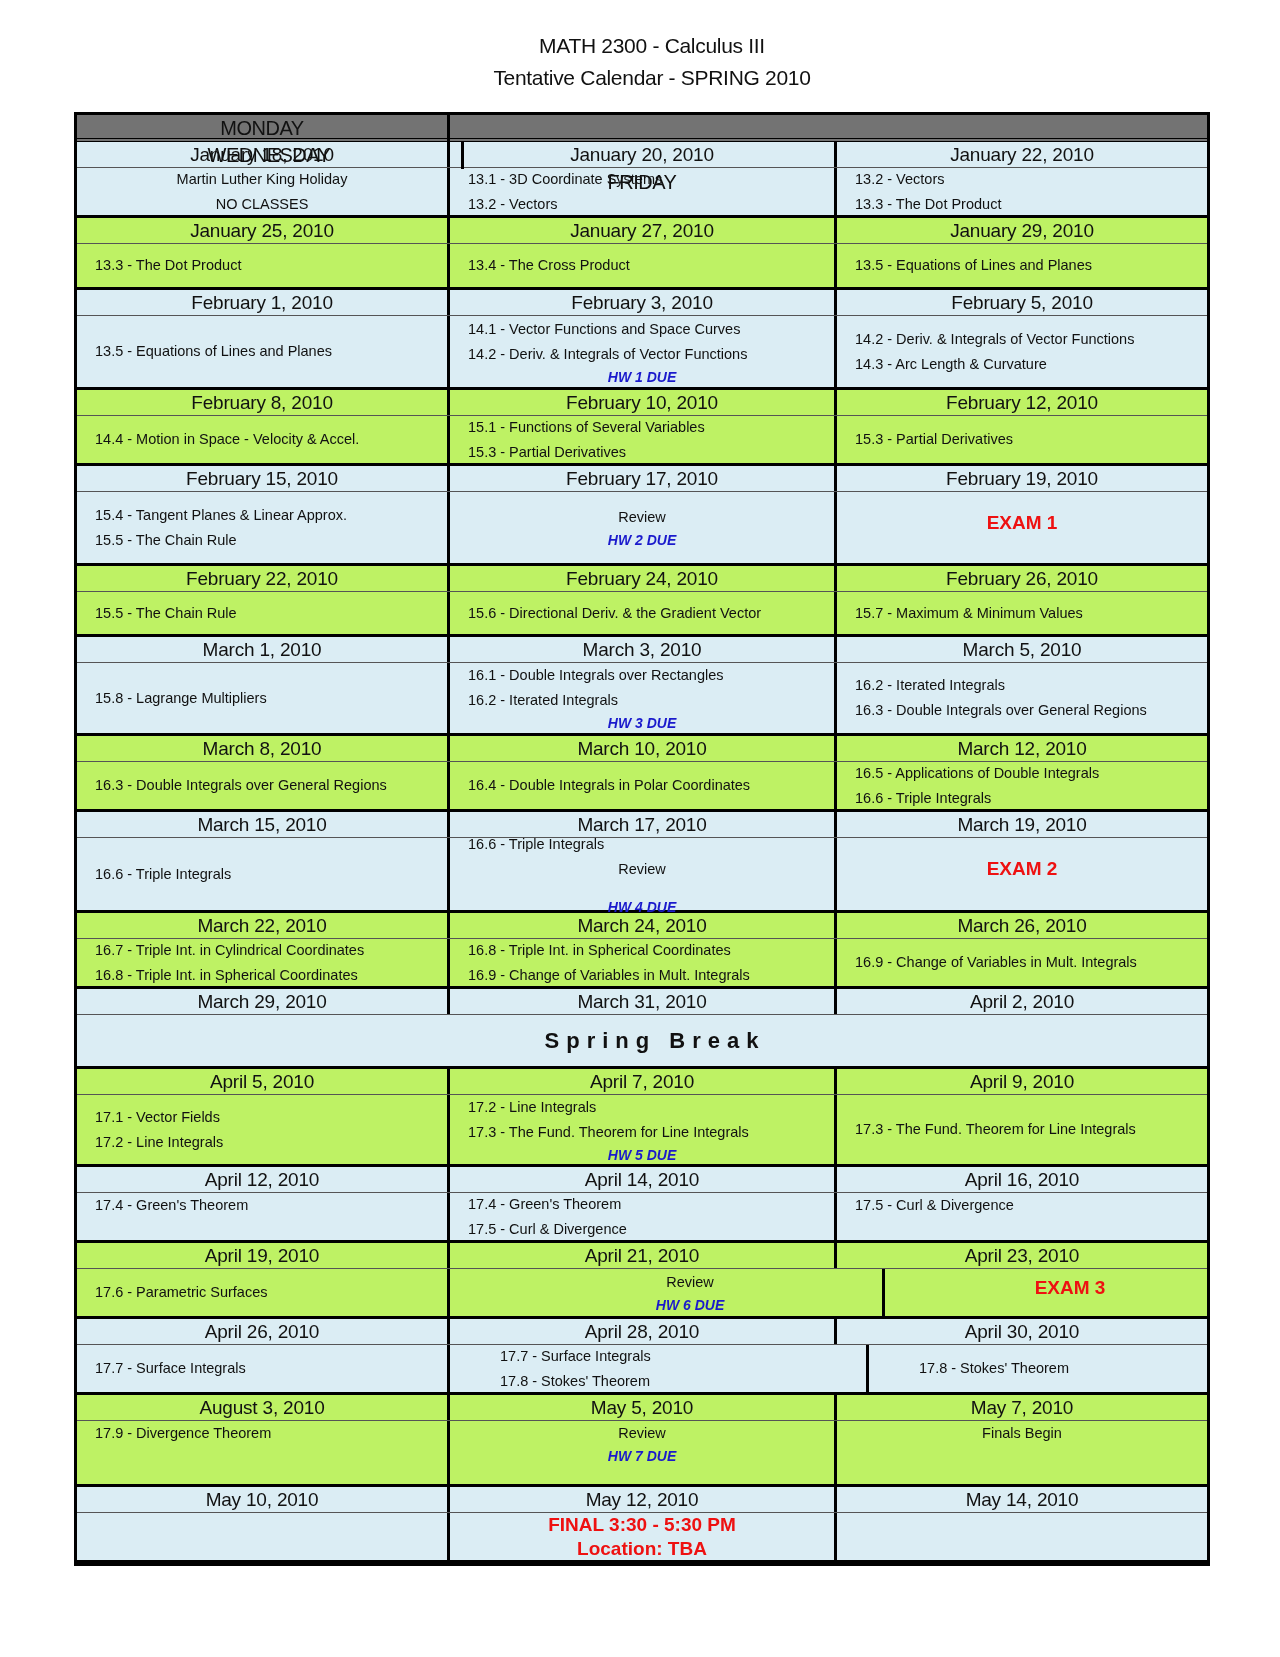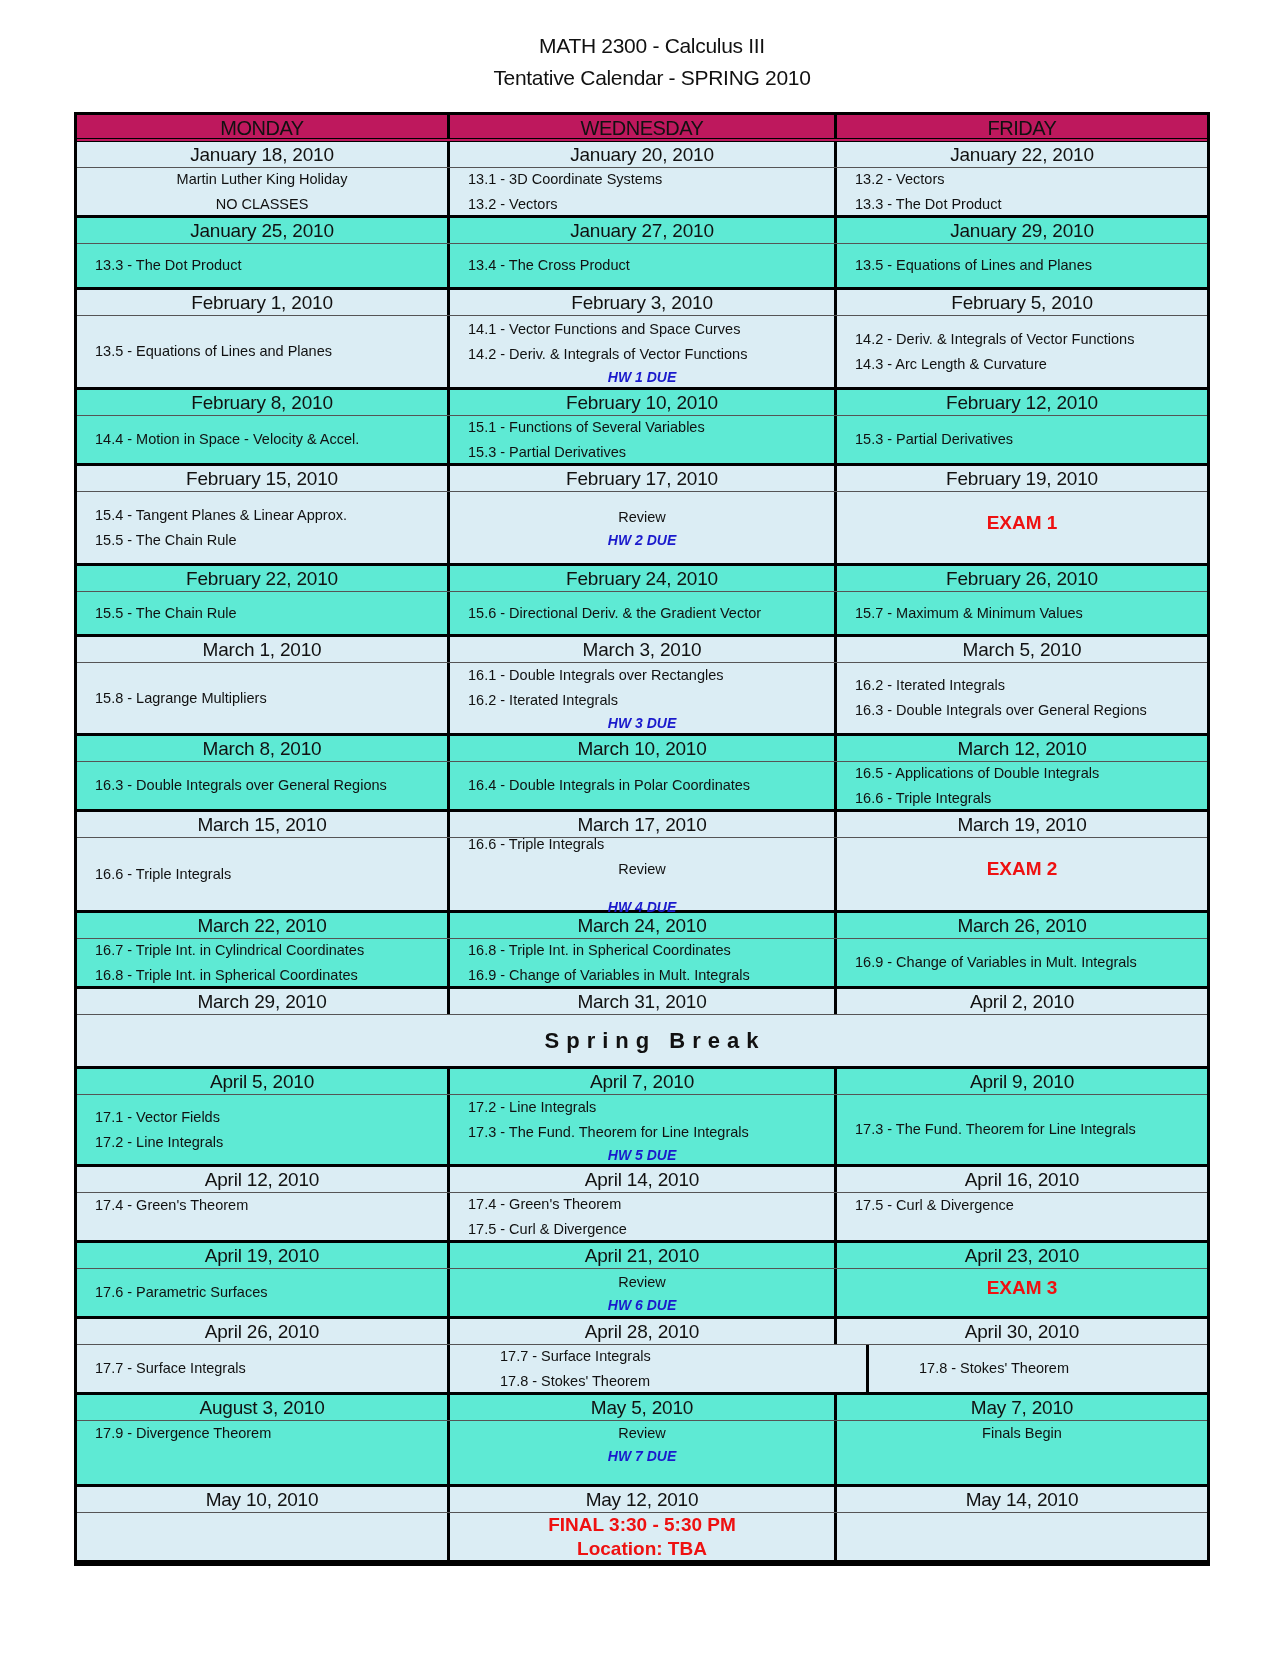--- a/index.html
+++ b/index.html
@@ -5,24 +5,24 @@
   html, body { margin: 0; padding: 0; background: #ffffff; }
   body { width: 1280px; height: 1657px; position: relative; font-family: "Liberation Sans", sans-serif; color: #111; }
   .title { position: absolute; left: 12px; width: 1280px; text-align: center; font-family: "Liberation Sans", sans-serif; font-size: 21px; letter-spacing: -0.3px; color: #111; }
   .t1 { top: 34px; }
   .t2 { top: 66px; }
   .tbl { position: absolute; left: 74px; top: 112px; width: 1136px; border: 3px solid #000; box-sizing: border-box; }
   .row { display: flex; box-sizing: border-box; }
   .cell { box-sizing: border-box; border-right: 3px solid #000; position: relative; }
   .cell:last-child { border-right: none; }
   .c1 { width: 373px; } .c2 { width: 387px; } .c3 { flex: 1; }
-  .hdr { height: 27px; border-bottom: 4px double #000; background: #be185d; }
+  .hdr { height: 27px; border-bottom: 4px double #000; background: #737373; flex-direction: column; }
   .hdr .cell { font-size: 20px; text-align: center; line-height: 27px; letter-spacing: -0.5px; }
   .blue { background: #dbedf4; }
-  .white { background: #5eead4; }
+  .white { background: #bef264; }
   .date { height: 26px; border-bottom: 1px solid #555; }
   .date .cell { font-size: 19px; text-align: center; line-height: 26px; letter-spacing: -0.2px; }
   .body { border-bottom: 3px solid #000; }
   .body .cell { font-size: 14.5px; padding: 0 0 0 18px; display: flex; flex-direction: column; justify-content: center; }
   .line { height: 25px; line-height: 25px; white-space: nowrap; }
   .center { text-align: center; padding-left: 0 !important; }
   .hw { color: #1a1acc; font-weight: bold; font-style: italic; font-size: 14px; text-align: center; }
   .exam { color: #ee1111; font-weight: bold; font-size: 19px; text-align: center; }
   .final { color: #ee1111; font-weight: bold; font-size: 19px; text-align: center; line-height: 24px; }
   .spring { height: 51px; border-bottom: 3px solid #000; text-align: center; line-height: 51px; font-weight: bold; font-size: 22px; letter-spacing: 7px; padding-left: 26px; }
@@ -259,21 +259,21 @@
         </div>
         <div class="cell c3" style="justify-content: flex-start;">
           <div class="line">17.5 - Curl &amp; Divergence</div>
         </div>
       </div>
       <div class="row date white">
         <div class="cell c1">April 19, 2010</div>
         <div class="cell c2">April 21, 2010</div>
         <div class="cell c3">April 23, 2010</div>
       </div>
-      <div class="row body white" style="height: 50px;">
+      <div class="row body white" style="height: 50px; gap: 48px;">
         <div class="cell c1">
           <div class="line">17.6 - Parametric Surfaces</div>
         </div>
         <div class="cell c2 center">
           <div class="line center">Review</div>
           <div class="line hw" style="margin-left: 0px; height: 20px; line-height: 20px;">HW 6 DUE</div>
         </div>
         <div class="cell c3 center">
           <div class="exam" style="margin-top: -10px;">EXAM 3</div>
         </div>

